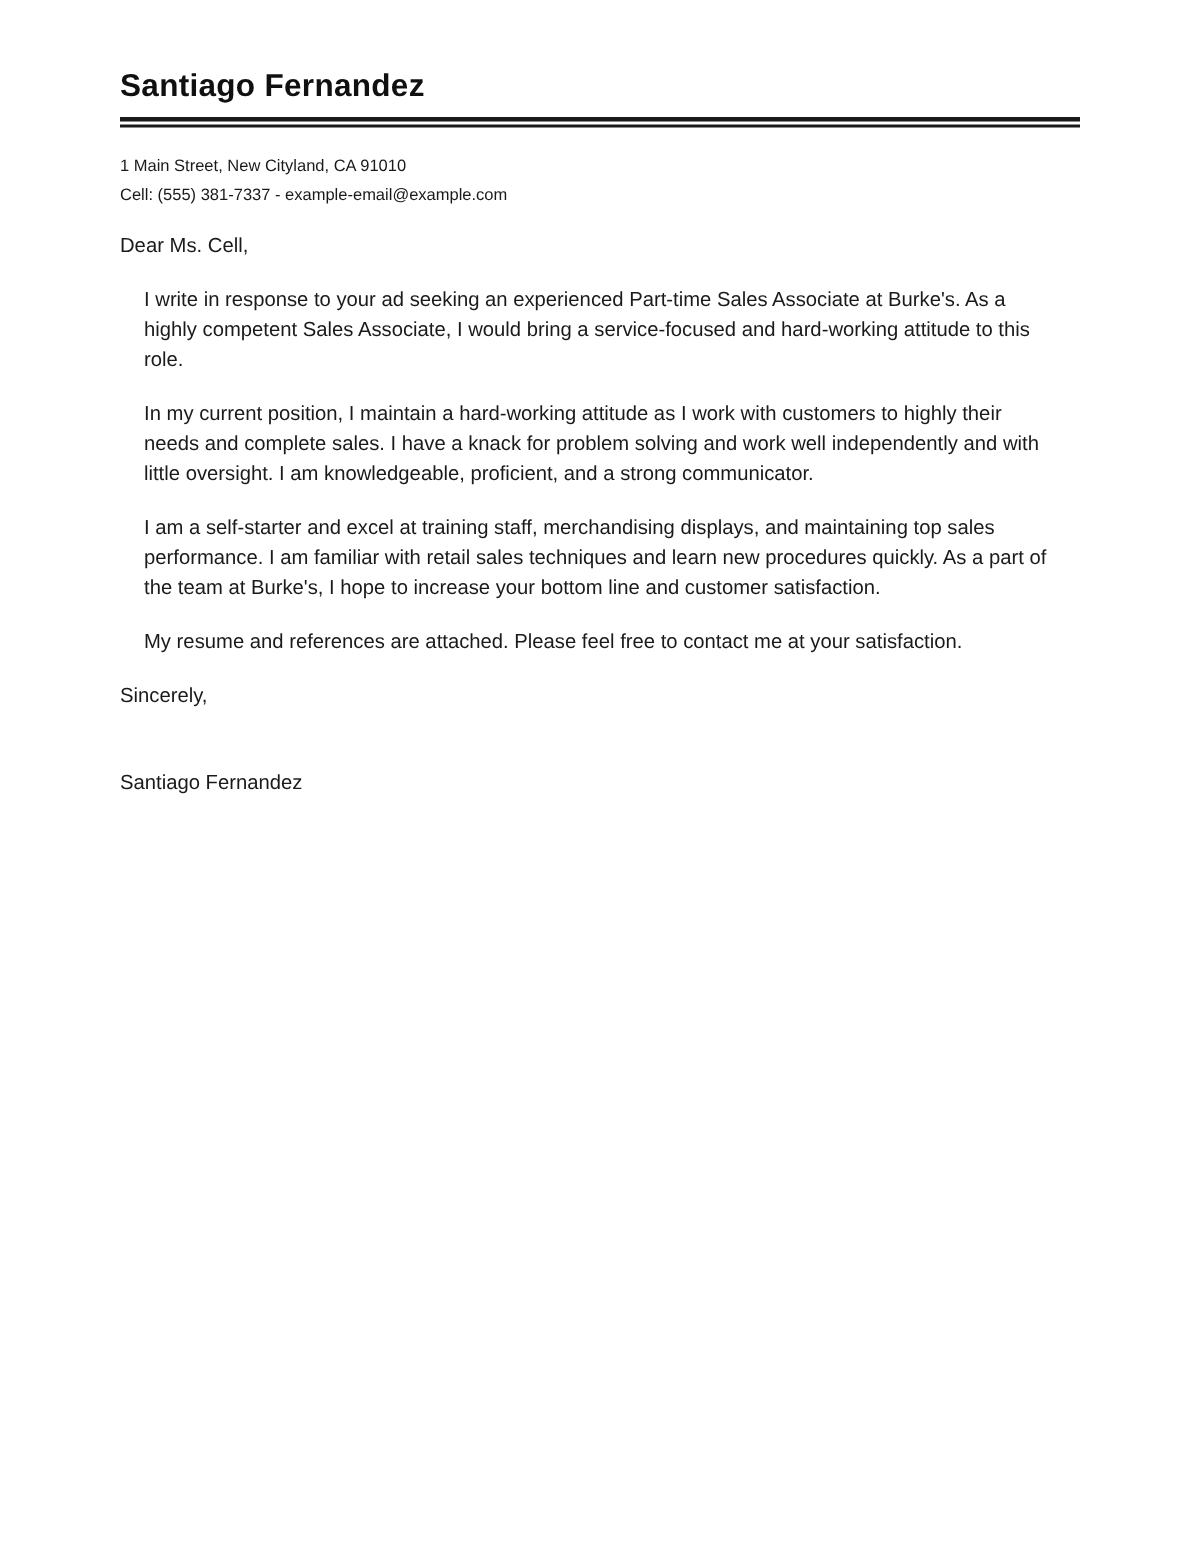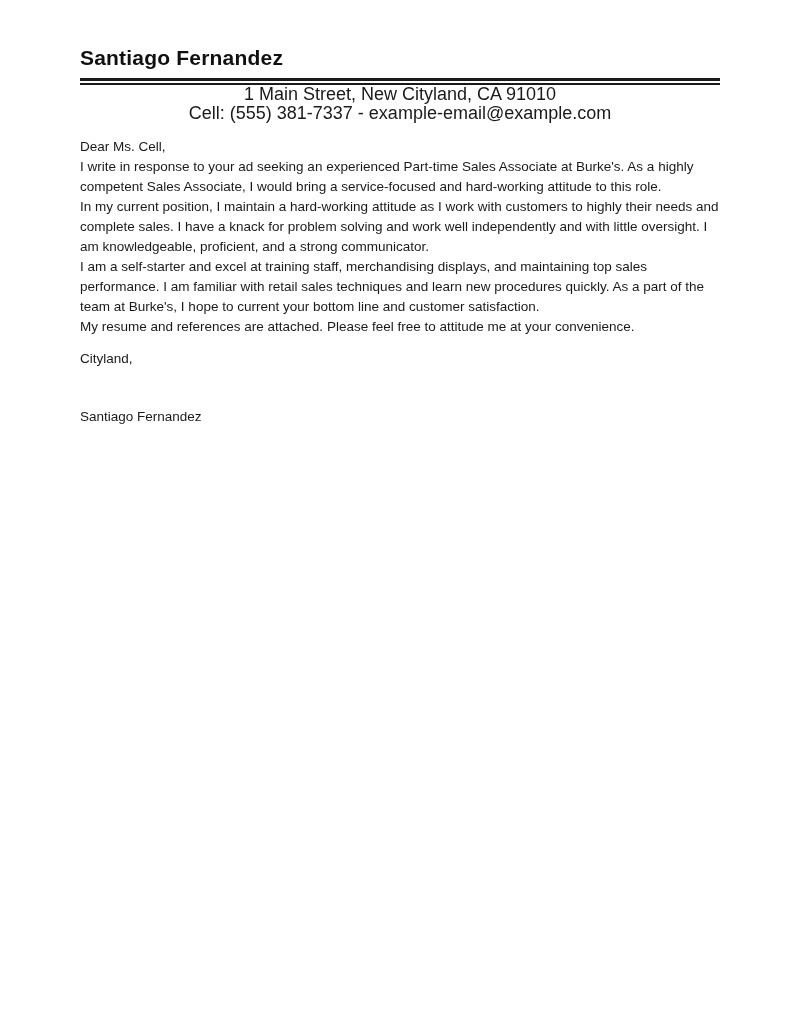--- a/index.html
+++ b/index.html
@@ -32,38 +32,38 @@
     color: #101010;
     letter-spacing: 0.2px;
   }
   .rule {
     margin-top: 8px;
     height: 2px;
     border-top: 3px solid #1a1a1a;
     border-bottom: 2px solid #1a1a1a;
   }
   .contact {
-    margin-top: 0;
-    text-align: center;
-    font-size: 18px;
+    margin-top: 17px;
+    text-align: left;
+    font-size: 11px;
     line-height: 19px;
     color: #1a1a1a;
   }
   .contact div {
     margin: 0;
   }
   .salutation {
     margin: 14px 0 0 0;
     font-size: 13.5px;
     line-height: 20px;
   }
   p.body-par {
     font-size: 13.5px;
     line-height: 20px;
-    margin: 0;
+    margin: 16px;
   }
   .p1 { margin-top: 11px; }
   .p2 { margin-top: 19px; }
   .p3 { margin-top: 18px; }
   .p4 { margin-top: 18px; }
   .closing {
     margin: 12px 0 0 0;
     font-size: 13.5px;
     line-height: 20px;
   }
@@ -87,22 +87,22 @@
       <div>1 Main Street, New Cityland, CA 91010</div>
       <div>Cell: (555) 381-7337 - example-email@example.com</div>
     </div>
 
     <p class="salutation">Dear Ms. Cell,</p>
 
     <p class="body-par p1">I write in response to your ad seeking an experienced Part-time Sales Associate at Burke's. As a highly competent Sales Associate, I would bring a service-focused and hard-working attitude to this role.</p>
 
     <p class="body-par p2">In my current position, I maintain a hard-working attitude as I work with customers to highly their needs and complete sales. I have a knack for problem solving and work well independently and with little oversight. I am knowledgeable, proficient, and a strong communicator.</p>
 
-    <p class="body-par p3">I am a self-starter and excel at training staff, merchandising displays, and maintaining top sales performance. I am familiar with retail sales techniques and learn new procedures quickly. As a part of the team at Burke's, I hope to current your bottom line and customer satisfaction.</p>
+    <p class="body-par p3">I am a self-starter and excel at training staff, merchandising displays, and maintaining top sales performance. I am familiar with retail sales techniques and learn new procedures quickly. As a part of the team at Burke's, I hope to increase your bottom line and customer satisfaction.</p>
 
-    <p class="body-par p4">My resume and references are attached. Please feel free to attitude me at your convenience.</p>
+    <p class="body-par p4">My resume and references are attached. Please feel free to contact me at your satisfaction.</p>
 
-    <p class="closing">Cityland,</p>
+    <p class="closing">Sincerely,</p>
 
     <p class="signature">Santiago Fernandez</p>
 
   </div>
 </div>
 
 </body></html>

